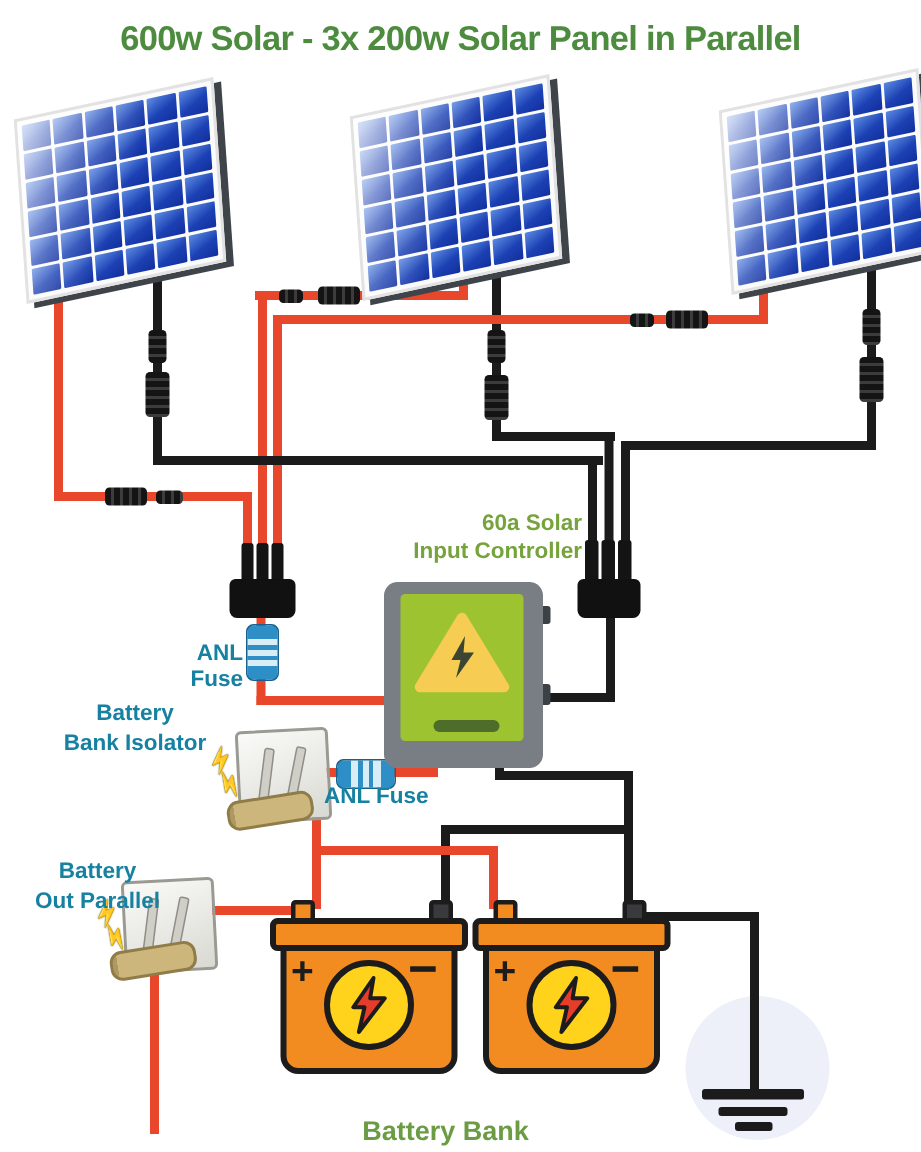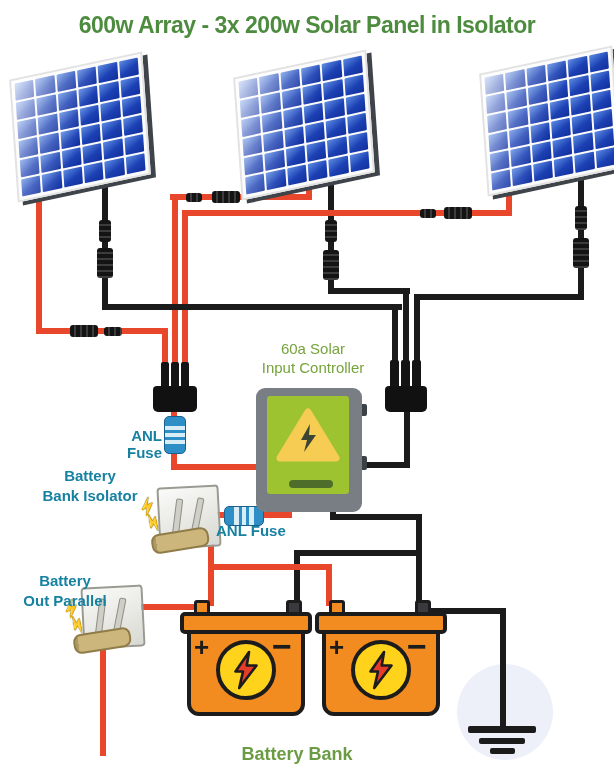--- a/index.html
+++ b/index.html
@@ -2,21 +2,21 @@
 <html><head>
 <meta charset="utf-8">
 <style>
   html,body{margin:0;padding:0;background:#fff;}
   #canvas{position:relative;width:614px;height:768px;background:#ffffff;overflow:hidden;
           font-family:"Liberation Sans", sans-serif;}
   .abs{position:absolute;}
   
   .title{left:0;top:12px;width:614px;text-align:center;font-size:23px;font-weight:bold;
          color:#4d8c3f;letter-spacing:-0.5px;z-index:7;}
-  .lbl-green{color:#76a33c;font-weight:normal;font-size:15px;text-align:center;line-height:1.25;z-index:7;}
+  .lbl-green{color:#76a33c;font-weight:bold;font-size:15px;text-align:right;line-height:1.25;z-index:7;}
   .lbl-teal{color:#1781a2;font-weight:bold;font-size:15px;text-align:center;line-height:1.35;z-index:7;}
   .lbl-fuse{color:#1781a2;font-weight:bold;font-size:15px;z-index:7;}
   .lbl-bank{color:#6b9c44;font-weight:bold;font-size:18px;text-align:center;z-index:7;}
   
   .wire{position:absolute;z-index:2;}
   .red{background:#e8472b;}
   .black{background:#1b1b1b;}
   .z3{z-index:3;}
   
   .mc4{position:absolute;background:#141414;border-radius:3px;z-index:4;}
@@ -70,21 +70,21 @@
   
   .gcircle{position:absolute;left:457px;top:664px;width:96px;height:96px;border-radius:50%;
            background:#edf0f9;z-index:1;}
   .gbar{position:absolute;background:#1b1b1b;border-radius:2px;z-index:2;}
 </style>
 </head>
 <body>
 
 <div id="canvas">
 
-  <div class="abs title">600w Array - 3x 200w Solar Panel in Isolator</div>
+  <div class="abs title">600w Solar - 3x 200w Solar Panel in Parallel</div>
 
   <div class="gcircle"></div>
 
   <div class="wire red" style="left:36px;top:152px;width:6px;height:182px"></div>
   <div class="wire red" style="left:36px;top:328px;width:132px;height:6px"></div>
   <div class="wire red" style="left:162px;top:328px;width:6px;height:62px"></div>
 
   <div class="wire red" style="left:306px;top:166px;width:6px;height:34px"></div>
   <div class="wire red" style="left:170px;top:194px;width:142px;height:6px"></div>
   <div class="wire red" style="left:172px;top:194px;width:6px;height:196px"></div>

